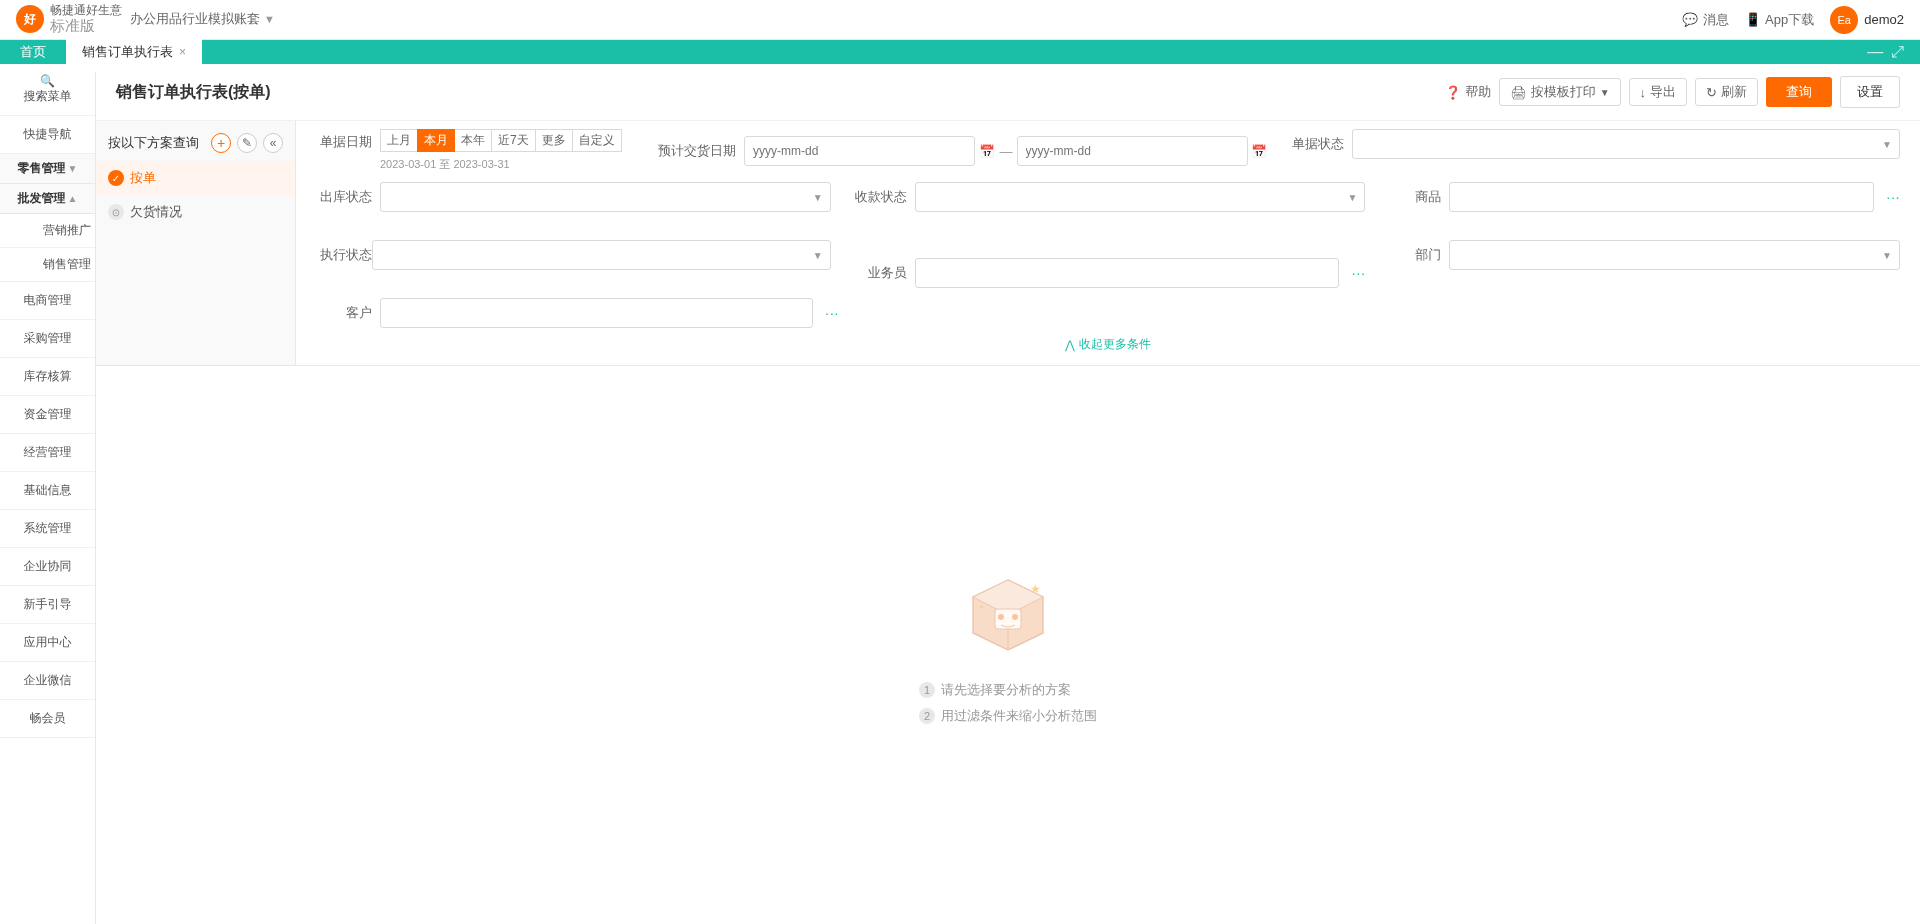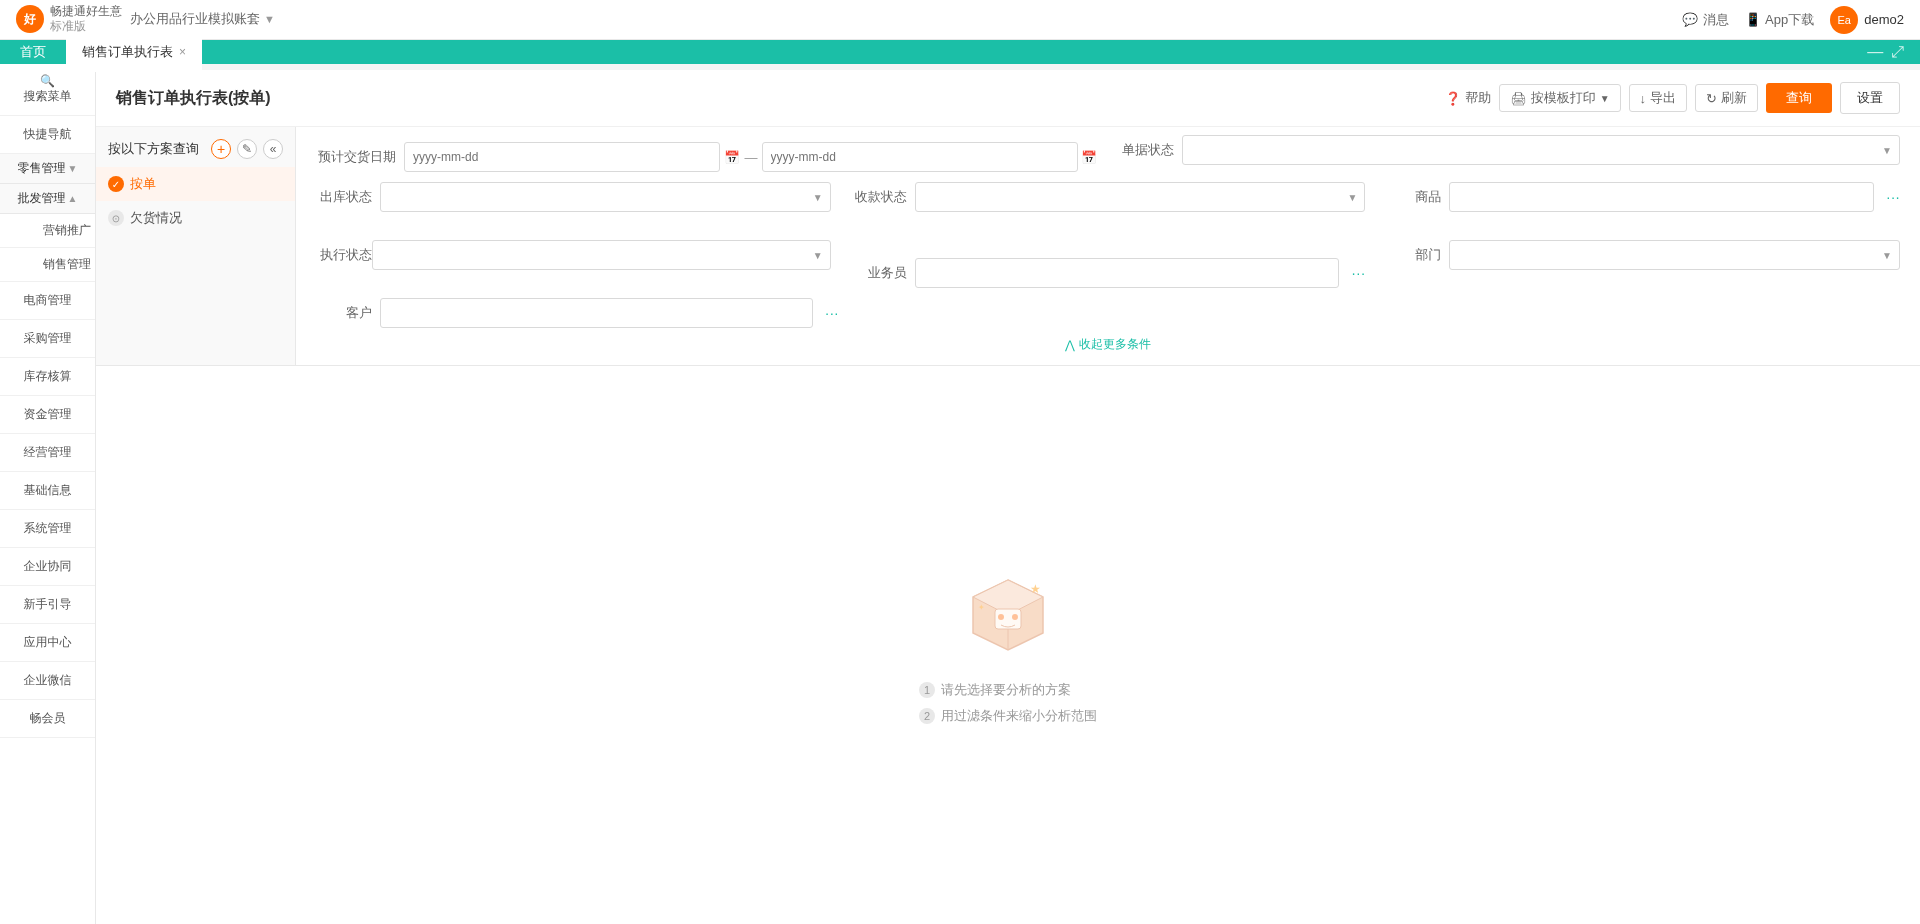--- a/index.html
+++ b/index.html
@@ -4,42 +4,42 @@
   <style>
     * { box-sizing: border-box; margin: 0; padding: 0; }
     body { font-family: 'Microsoft YaHei', Arial, sans-serif; font-size: 13px; background: #f5f5f5; color: #333; display: flex; flex-direction: column; height: 924px; overflow: hidden; }
 
     
     .top-bar { height: 40px; background: #fff; display: flex; align-items: center; justify-content: space-between; padding: 0 16px; border-bottom: 1px solid #e8e8e8; flex-shrink: 0; }
     .top-bar-left { display: flex; align-items: center; gap: 8px; }
     .logo-area { display: flex; align-items: center; gap: 6px; }
     .logo-icon { width: 28px; height: 28px; background: #ff6a00; border-radius: 50%; display: flex; align-items: center; justify-content: center; color: #fff; font-size: 12px; font-weight: bold; }
     .logo-text { font-size: 12px; color: #666; line-height: 1.2; }
-    .logo-sub { font-size: 12px; color: #999; }
+    .logo-sub { font-size: 15px; color: #999; }
     .breadcrumb-area { display: flex; align-items: center; gap: 4px; font-size: 13px; color: #666; }
     .top-bar-right { display: flex; align-items: center; gap: 16px; }
     .top-bar-btn { display: flex; align-items: center; gap: 4px; color: #666; font-size: 13px; cursor: pointer; }
     .user-avatar { width: 28px; height: 28px; border-radius: 50%; background: #ff6a00; display: flex; align-items: center; justify-content: center; color: #fff; font-size: 11px; overflow: hidden; }
     .user-name { font-size: 13px; color: #333; cursor: pointer; }
 
     
     .tab-bar { height: 24px; background: #1bbfa7; display: flex; align-items: center; padding: 0 0 0 0; flex-shrink: 0; position: relative; }
     .tab-home { height: 40px; padding: 0 20px; display: flex; align-items: center; color: #fff; font-size: 13px; cursor: pointer; background: transparent; }
     .tab-active { height: 40px; padding: 0 16px; display: flex; align-items: center; gap: 6px; background: #fff; color: #333; font-size: 13px; cursor: pointer; border-radius: 0; }
     .tab-active .tab-close { color: #999; font-size: 12px; cursor: pointer; }
     .tab-bar-right { position: absolute; right: 16px; top: 50%; transform: translateY(-50%); display: flex; align-items: center; gap: 8px; }
     .tab-bar-icon { color: #fff; font-size: 16px; cursor: pointer; opacity: 0.8; }
 
     
     .main-layout { display: flex; flex: 1; overflow: hidden; }
 
     
     .sidebar { width: 96px; background: #fff; border-right: 1px solid #e8e8e8; display: flex; flex-direction: column; overflow-y: auto; flex-shrink: 0; }
     .sidebar-item { padding: 10px 4px; text-align: center; cursor: pointer; font-size: 12px; color: #555; border-bottom: 1px solid #f0f0f0; }
-    .sidebar-section { padding: 6px 16px; text-align: center; cursor: pointer; font-size: 12px; color: #333; background: #f9f9f9; border-bottom: 1px solid #e8e8e8; font-weight: normal; display: flex; align-items: center; justify-content: center; gap: 2px; }
+    .sidebar-section { padding: 6px 16px; text-align: center; cursor: pointer; font-size: 12px; color: #333; background: #f9f9f9; border-bottom: 1px solid #e8e8e8; font-weight: bold; display: flex; align-items: center; justify-content: center; gap: 2px; }
     .sidebar-sub { padding: 8px 4px; text-align: right; cursor: pointer; font-size: 12px; color: #555; border-bottom: 1px solid #f0f0f0; }
     .sidebar-search { padding: 10px 4px; font-size: 12px; color: #555; cursor: pointer; border-bottom: 1px solid #f0f0f0; text-align: center; }
 
     
     .content { flex: 1; overflow: hidden; display: flex; flex-direction: column; background: #f5f5f5; }
     .page-title { font-size: 16px; font-weight: bold; color: #333; }
     .btn-primary { background: #ff6a00; color: #fff; border: none; padding: 6px 20px; border-radius: 3px; font-size: 13px; cursor: pointer; }
     .btn-secondary { background: #fff; color: #333; border: 1px solid #d9d9d9; padding: 6px 16px; border-radius: 3px; font-size: 13px; cursor: pointer; }
 
     
@@ -83,21 +83,21 @@
     .empty-text { display: flex; flex-direction: column; gap: 8px; }
     .empty-text-item { display: flex; align-items: center; gap: 6px; font-size: 13px; color: #999; }
     .empty-text-num { width: 16px; height: 16px; border-radius: 50%; background: #e8e8e8; display: flex; align-items: center; justify-content: center; font-size: 11px; color: #999; }
 
     
     .box-svg { opacity: 0.6; }
 
     
     .filter-container { display: flex; background: #fff; border-bottom: 1px solid #e8e8e8; flex-shrink: 0; }
 
-    .page-header-wrap { background: #fff; padding: 12px 20px; border-bottom: 1px solid #f0f0f0; flex-shrink: 0; display: flex; align-items: center; justify-content: space-between; margin-top: 6px; }
+    .page-header-wrap { background: #fff; padding: 12px 20px; border-bottom: 1px solid #f0f0f0; flex-shrink: 0; display: flex; align-items: center; justify-content: space-between; }
 
     .action-bar { display: flex; align-items: center; gap: 8px; }
     .btn-help { display: flex; align-items: center; gap: 4px; font-size: 13px; color: #666; cursor: pointer; }
     .btn-print { display: flex; align-items: center; gap: 4px; font-size: 13px; color: #666; cursor: pointer; border: 1px solid #d9d9d9; padding: 4px 10px; border-radius: 3px; }
     .btn-export { display: flex; align-items: center; gap: 4px; font-size: 13px; color: #666; cursor: pointer; border: 1px solid #d9d9d9; padding: 4px 10px; border-radius: 3px; }
     .btn-refresh { display: flex; align-items: center; gap: 4px; font-size: 13px; color: #666; cursor: pointer; border: 1px solid #d9d9d9; padding: 4px 10px; border-radius: 3px; }
   </style>
 </head>
 <body>
 
@@ -254,20 +254,34 @@
         <div class="scheme-item">
           <div class="scheme-item-icon gray">⊙</div>
           <span>欠货情况</span>
         </div>
       </div>
 
       <div class="filter-right">
 
         <div style="display:flex;align-items:flex-start;gap:20px;margin-bottom:10px;">
 
+          <div style="display:flex;align-items:flex-start;gap:8px;min-width:320px;">
+            <span class="filter-label" style="padding-top:4px;">单据日期</span>
+            <div style="display:flex;flex-direction:column;gap:3px;">
+              <div class="date-tabs">
+                <div class="date-tab">上月</div>
+                <div class="date-tab active">本月</div>
+                <div class="date-tab">本年</div>
+                <div class="date-tab">近7天</div>
+                <div class="date-tab">更多</div>
+                <div class="date-tab">自定义</div>
+              </div>
+              <div class="date-range-text">2023-03-01 至 2023-03-31</div>
+            </div>
+          </div>
 
           <div style="display:flex;align-items:center;gap:8px;flex:1;margin-top:7px;">
             <span class="filter-label" style="min-width:80px;">预计交货日期</span>
             <div class="filter-date-range">
               <input type="text" class="filter-date-input" placeholder="yyyy-mm-dd" style="">
               <span style="color:#ccc;cursor:pointer;">📅</span>
               <span class="filter-date-sep">—</span>
               <input type="text" class="filter-date-input" placeholder="yyyy-mm-dd" style="">
               <span style="color:#ccc;cursor:pointer;">📅</span>
             </div>

